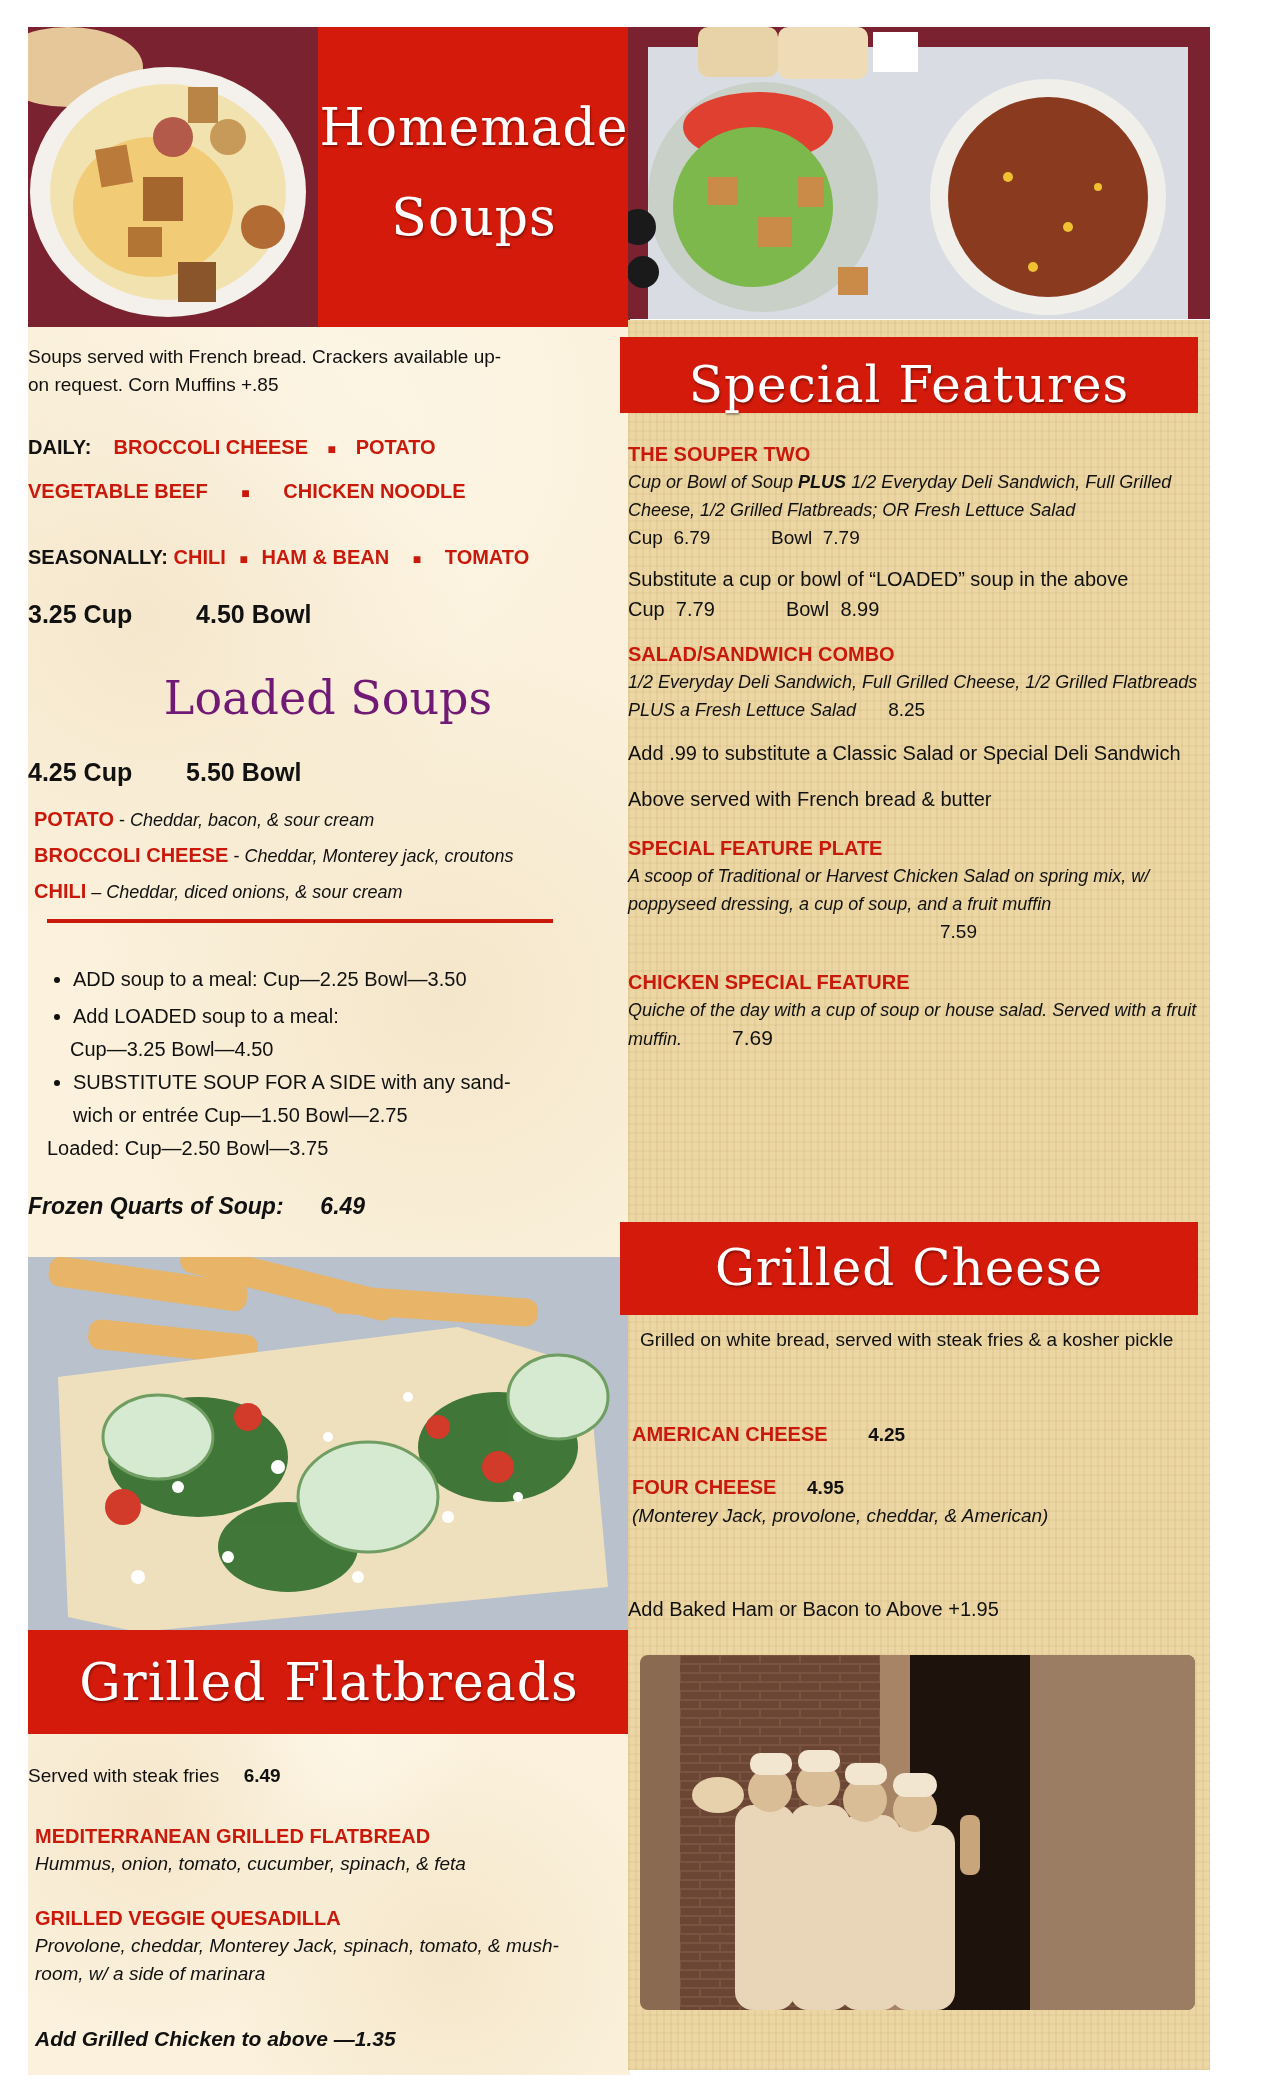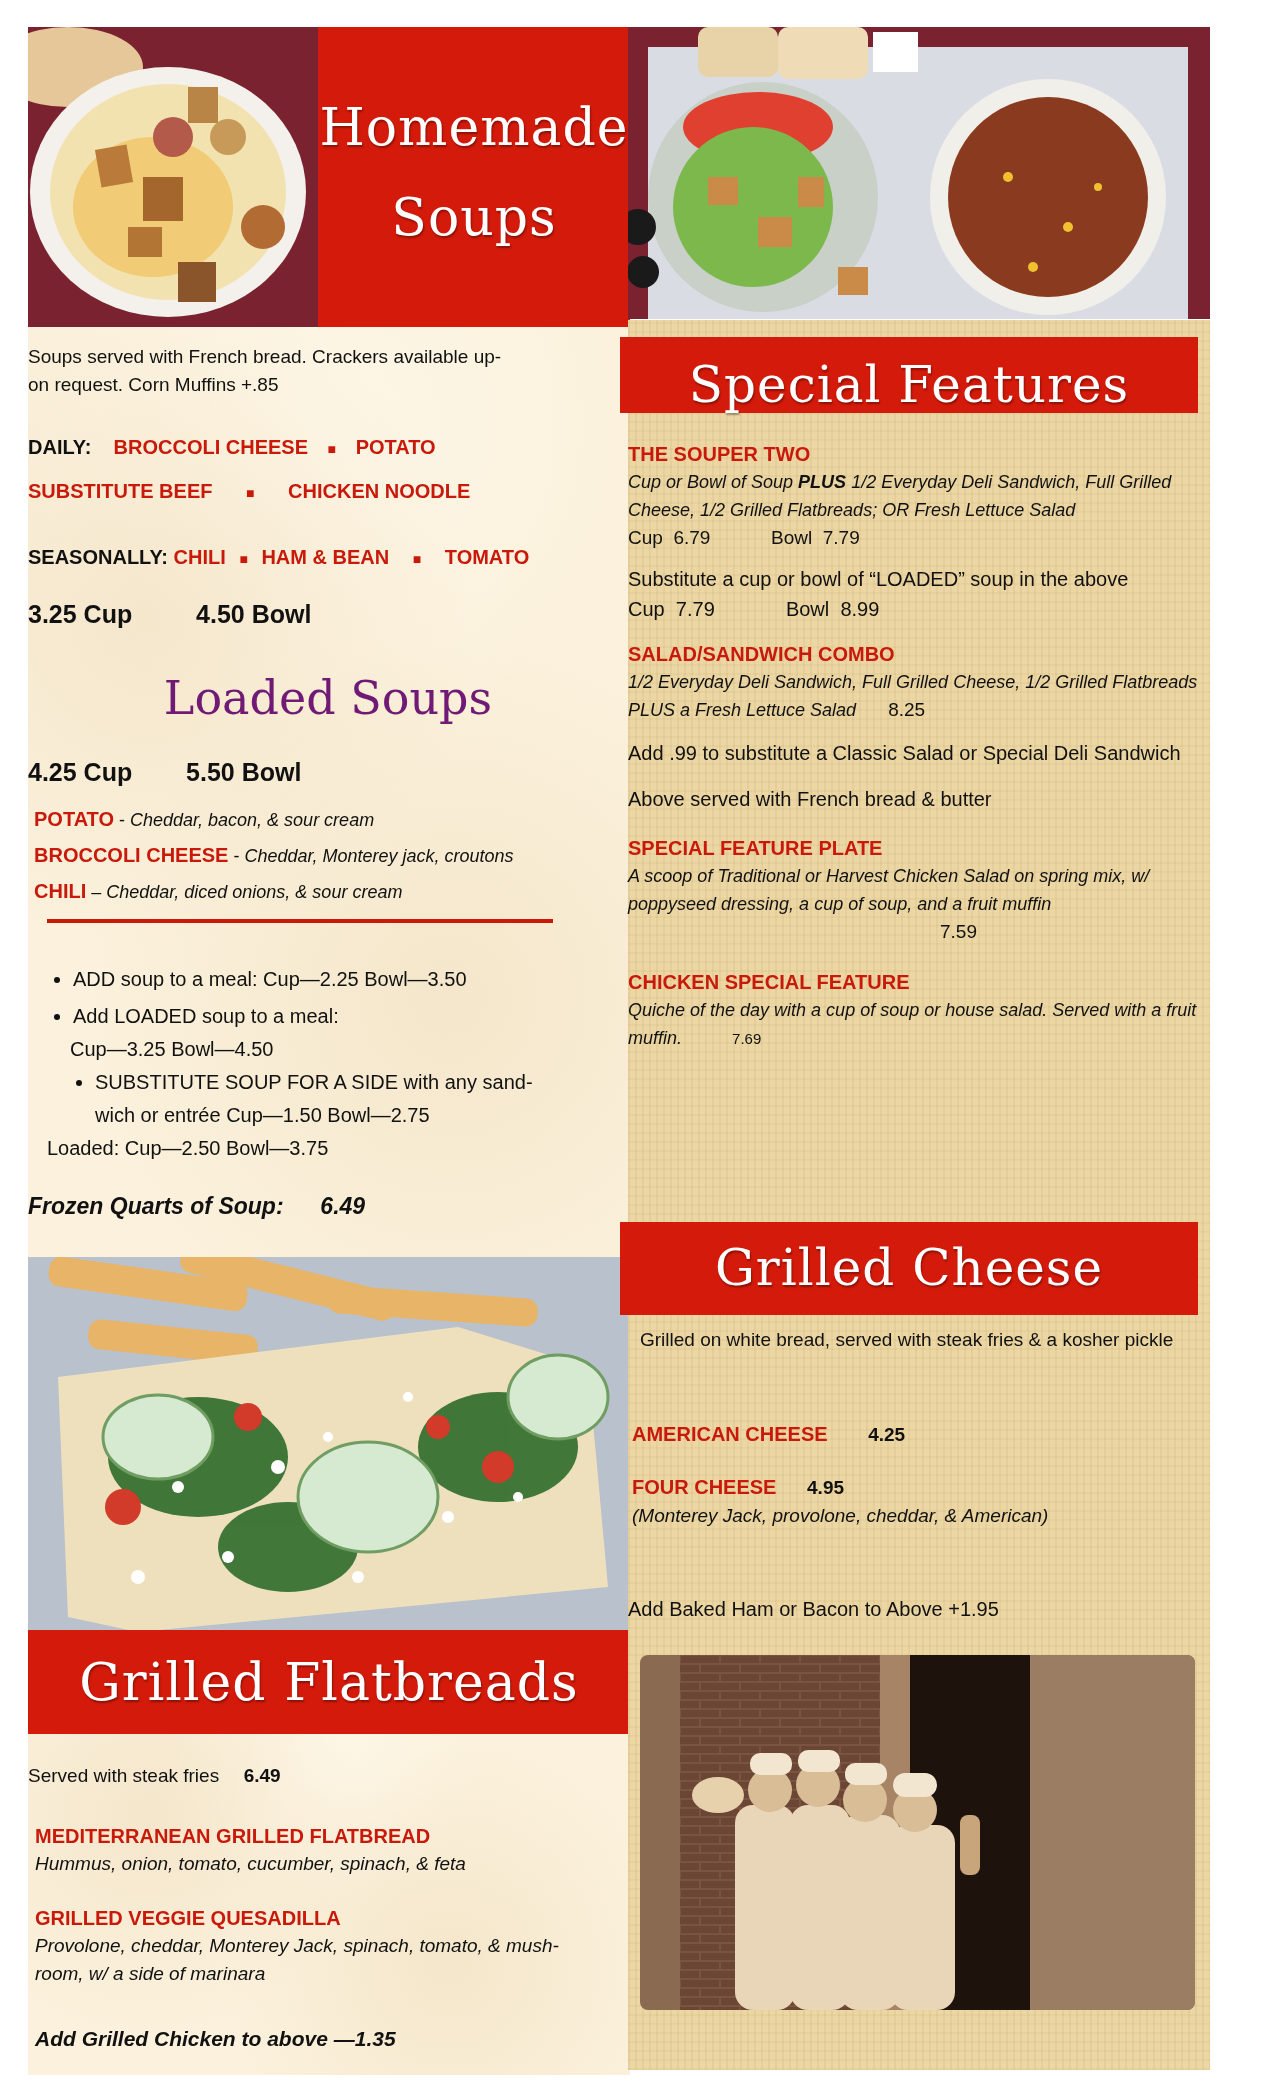--- a/index.html
+++ b/index.html
@@ -62,21 +62,21 @@
 </div>
 
 <div class="abs center" style="left:28px; top:432px; width:600px; font-size:20px; line-height:30px;">
   <span class="b">DAILY:</span>
   &nbsp;&nbsp;
   <span class="hl">BROCCOLI CHEESE</span>
   <span class="dot">■</span>
   <span class="hl">POTATO</span>
 </div>
 <div class="abs center" style="left:28px; top:476px; width:600px; font-size:20px; line-height:30px;">
-  <span class="hl">SUBSTITUTE BEEF</span>
+  <span class="hl">VEGETABLE BEEF</span>
   <span class="dot" style="padding:0 28px;">■</span>
   <span class="hl">CHICKEN NOODLE</span>
 </div>
 
 <div class="abs center" style="left:28px; top:542px; width:600px; font-size:20px; line-height:30px; white-space:nowrap;">
   <span class="b">SEASONALLY:</span>
   <span class="hl">CHILI</span>
   <span class="dot" style="padding:0 8px;">■</span>
   <span class="hl">HAM &amp; BEAN</span>
   <span class="dot" style="padding:0 18px;">■</span>
@@ -110,21 +110,21 @@
 <div class="abs rule" style="left:47px; top:919px; width:506px;"></div>
 
 <div class="abs" style="left:28px; top:963px; width:600px; font-size:20px; line-height:33px;">
   <ul class="bul" style="padding-left:45px;">
     <li>ADD soup to a meal:   Cup—2.25    Bowl—3.50</li>
     <li style="margin-bottom:0;">
       <span>Add LOADED soup to a meal:</span>
     </li>
   </ul>
   <div style="padding-left:42px;">Cup—3.25    Bowl—4.50</div>
-  <ul class="bul" style="padding-left:67px;">
+  <ul class="bul" style="padding-left:45px;">
     <li style="margin-bottom:0;">
       <div>SUBSTITUTE SOUP FOR A SIDE with any sand-</div>
       <div>wich or entrée      Cup—1.50      Bowl—2.75</div>
     </li>
   </ul>
   <div style="padding-left:19px;">Loaded:   Cup—2.50  Bowl—3.75</div>
 </div>
 
 <div class="abs center it b" style="left:28px; top:1190px; width:600px; font-size:23px; line-height:32px;">
   <span>Frozen Quarts of Soup:</span>
@@ -272,21 +272,21 @@
     <div class="hl" style="font-size:20px;">SPECIAL FEATURE PLATE</div>
     <div class="it">A scoop of Traditional or Harvest Chicken Salad on spring mix, w/ poppyseed dressing, a cup of soup, and a fruit muffin</div>
     <div style="padding-left:86px; font-size:19px;text-align:center;">7.59</div>
   </div>
 
   <div>
     <div class="hl" style="font-size:20px;">CHICKEN SPECIAL FEATURE</div>
     <div>
       <span class="it">Quiche of the day with a cup of soup or house salad.  Served with a fruit muffin.</span>
       <span style="display:inline-block; width:40px;"></span>
-      <span style="font-size:15px;">7.69</span>
+      <span style="font-size:21px;">7.69</span>
     </div>
   </div>
 </div>
 
 <div class="abs red" style="left:620px; top:1222px; width:578px; height:93px;">
   <div class="fancy" style="font-size:50px; line-height:93px;">Grilled Cheese</div>
 </div>
 
 <div class="abs center" style="left:640px; top:1323px; width:540px; font-size:19px; line-height:34px;">Grilled on white bread, served with steak fries &amp; a kosher pickle</div>
 

